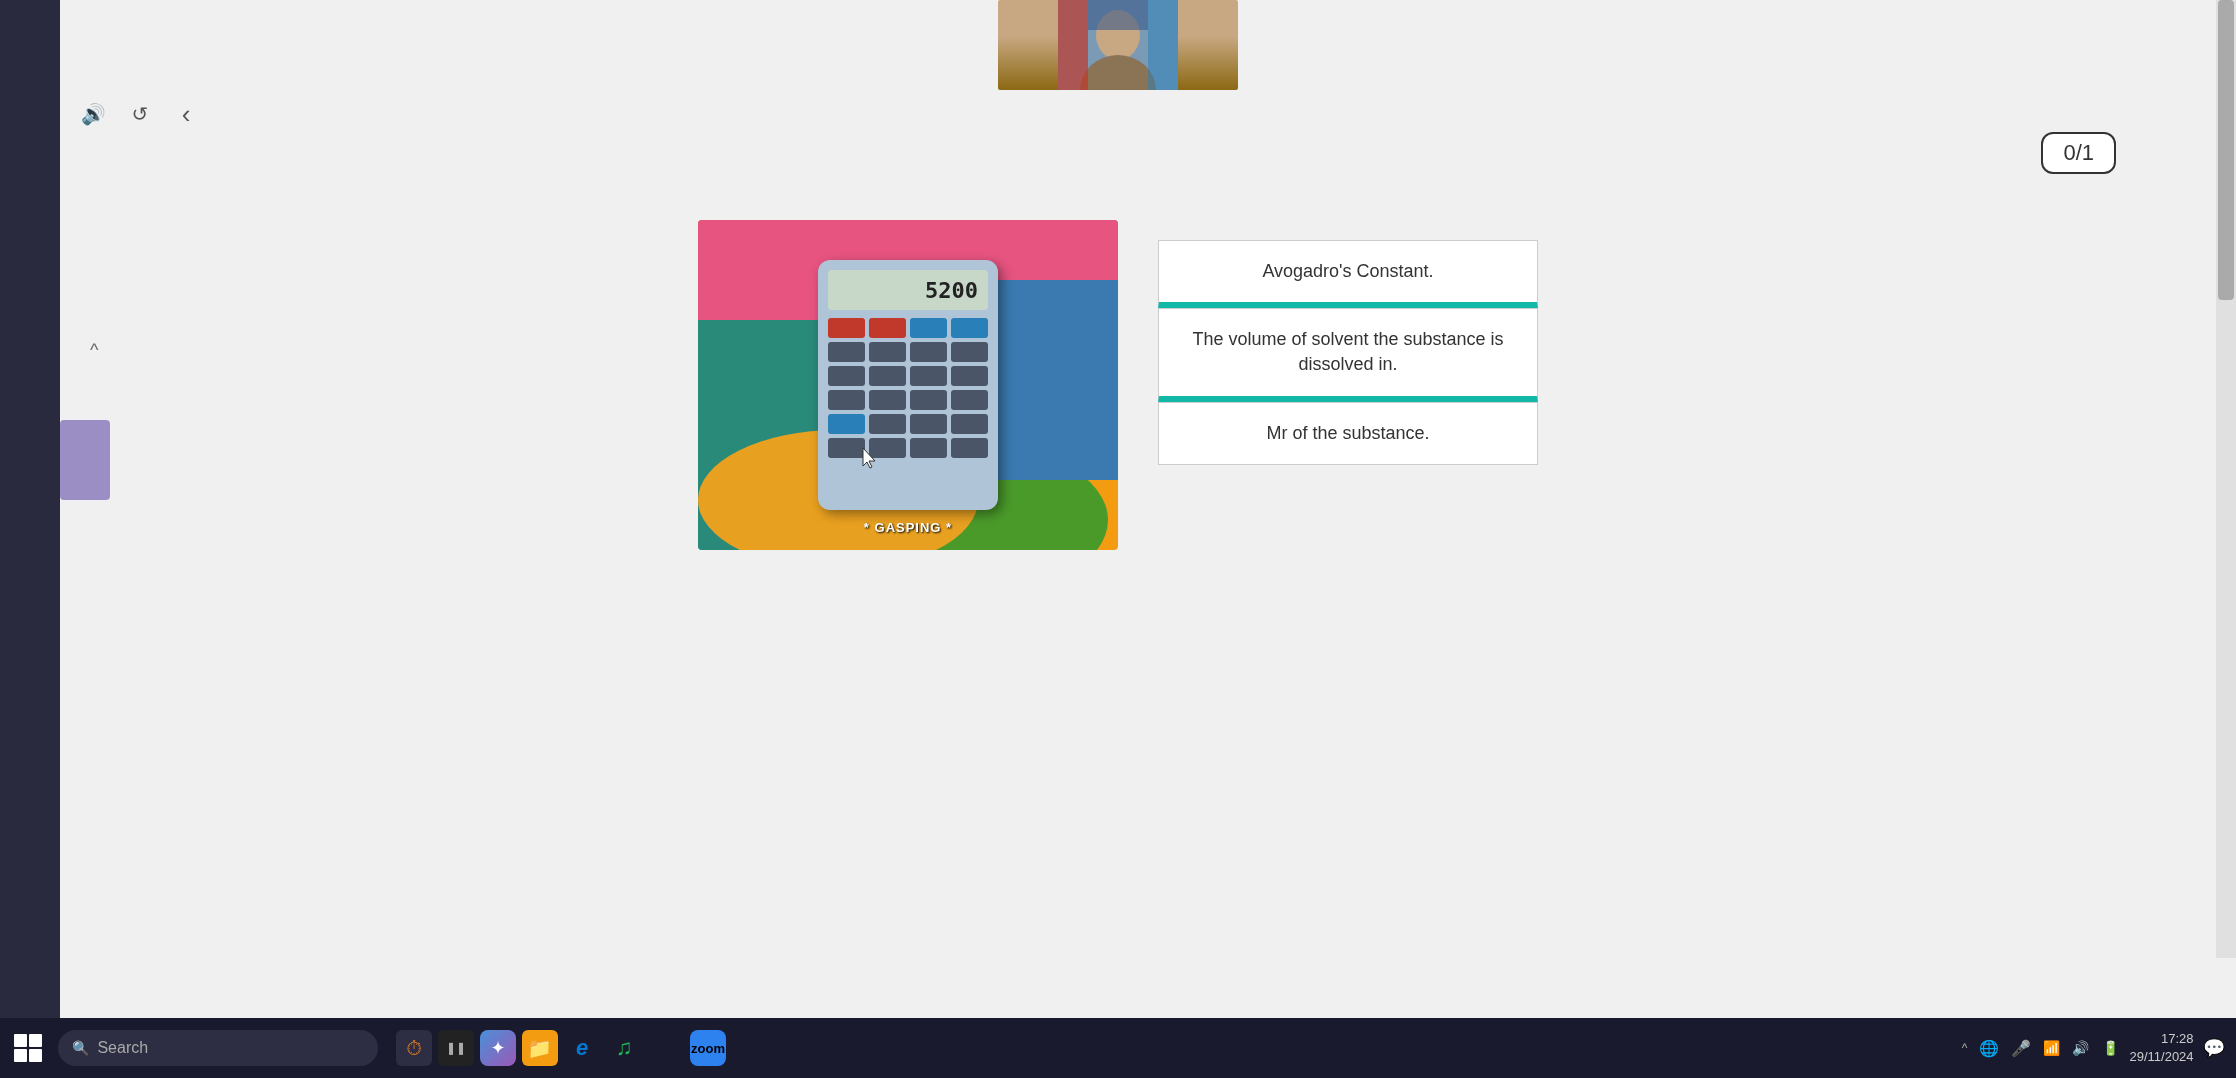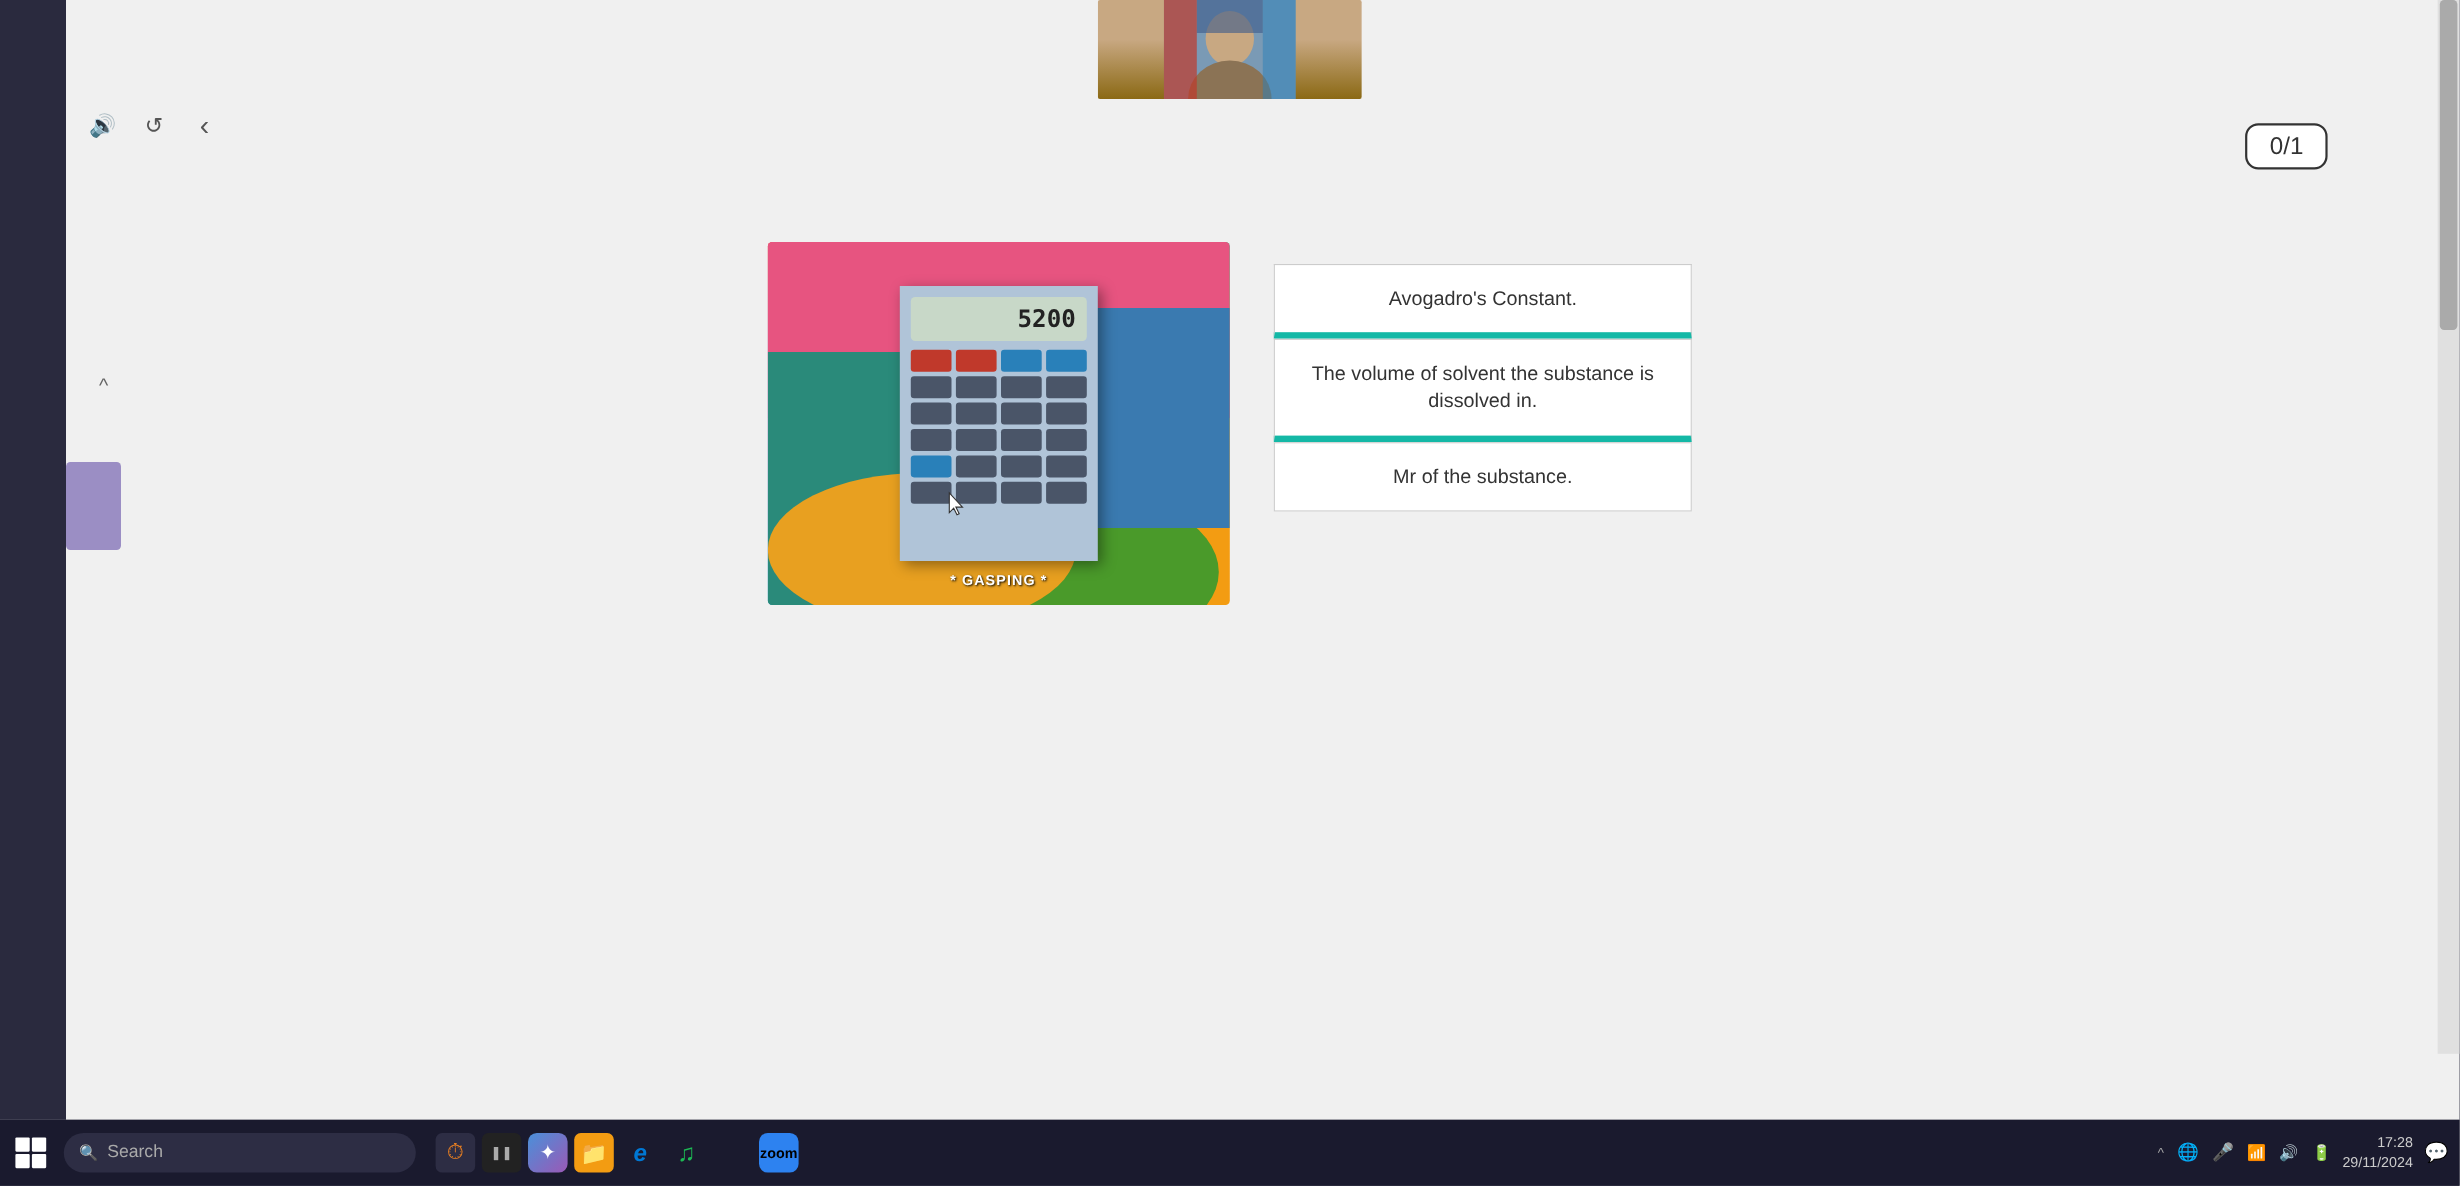--- a/index.html
+++ b/index.html
@@ -103,21 +103,21 @@
       align-items: center;
       justify-content: center;
       cursor: pointer;
       color: #555;
       font-size: 20px;
     }
 
     
     .score-badge {
       position: absolute;
-      top: 112px;
+      top: 132px;
       right: 120px;
       border: 2px solid #333;
       border-radius: 12px;
       padding: 6px 20px;
       font-size: 22px;
       color: #333;
       background: white;
     }
 
     
@@ -163,21 +163,21 @@
     }
 
     .calc-body {
       position: absolute;
       top: 40px;
       left: 50%;
       transform: translateX(-50%);
       width: 180px;
       height: 250px;
       background: #b0c4d8;
-      border-radius: 0;
+      border-radius: 12px;
       display: flex;
       flex-direction: column;
       align-items: center;
       padding: 10px;
       gap: 8px;
       box-shadow: 4px 4px 12px rgba(0,0,0,0.4);
     }
 
     .calc-screen {
       width: 100%;

